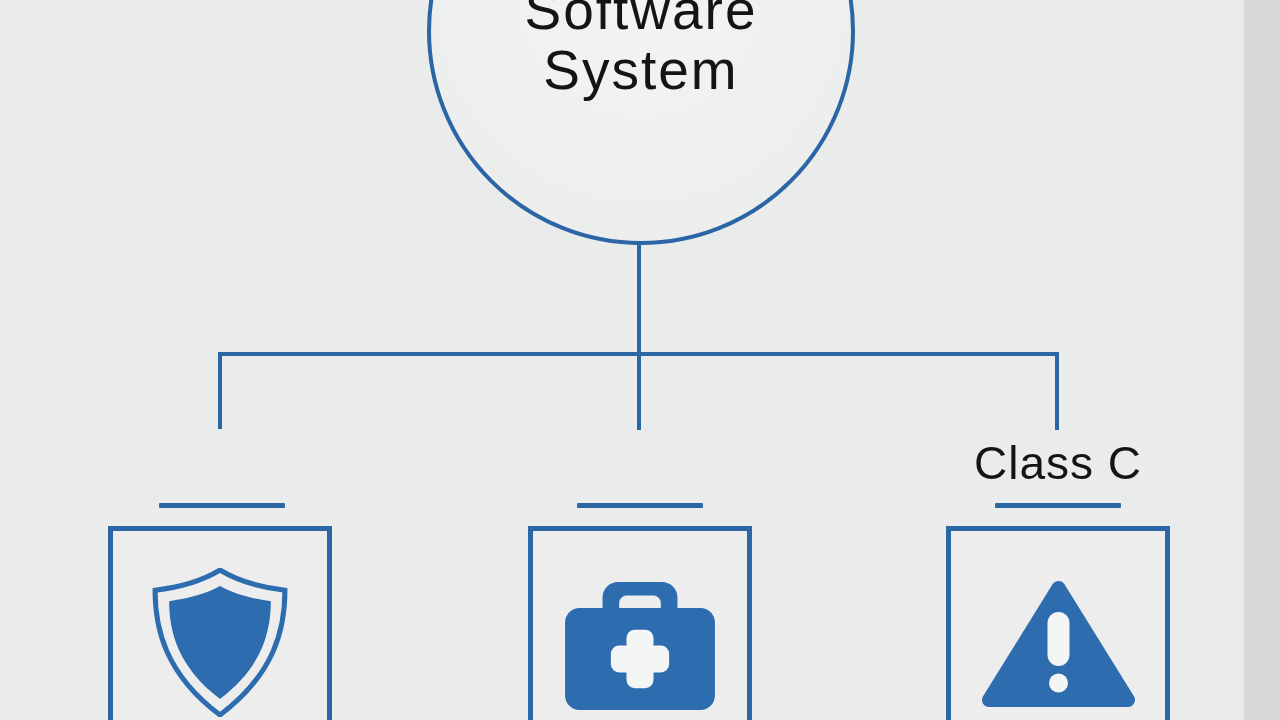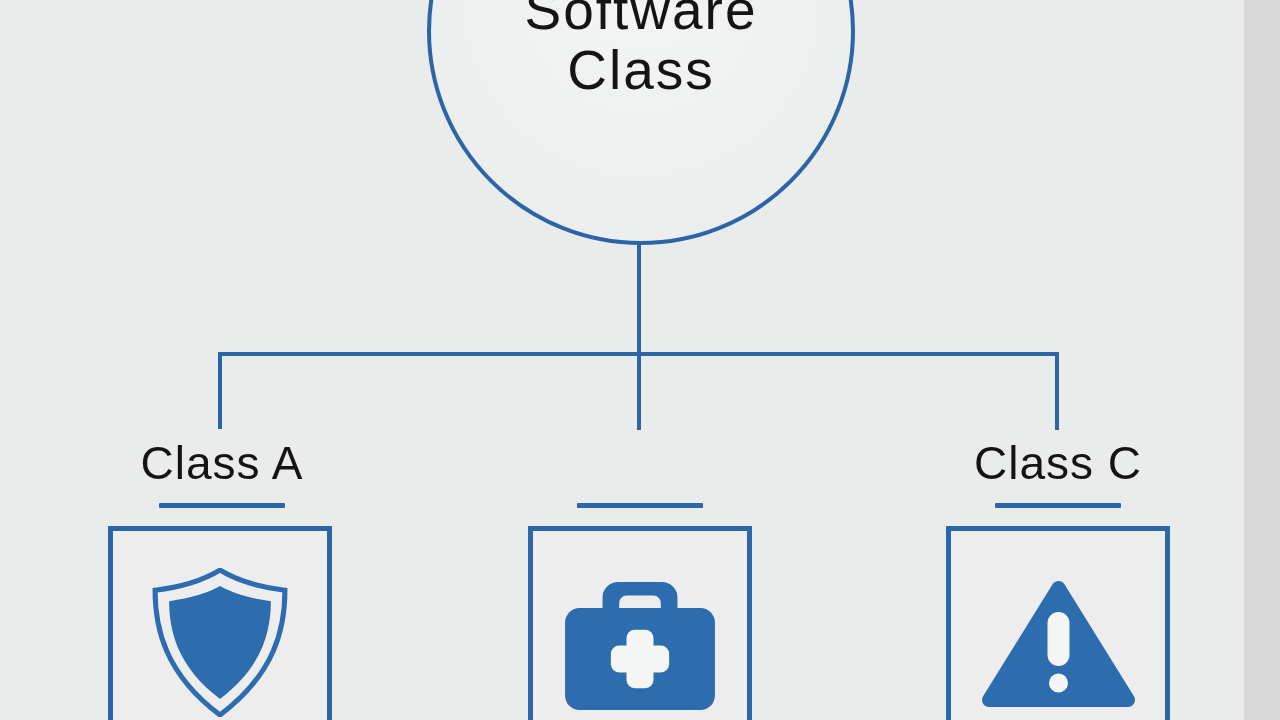--- a/index.html
+++ b/index.html
@@ -83,29 +83,28 @@
   .icon-warning {left:29px;top:47px;}
 </style>
 </head>
 <body>
 
 <div class="stage">
 
   <div class="root-circle"></div>
   <div class="root-label">
     <div>Software</div>
-    <div>Class</div>
+    <div>System</div>
   </div>
 
   <div class="conn conn-stem"></div>
   <div class="conn conn-horizontal"></div>
   <div class="conn conn-drop-a"></div>
   <div class="conn conn-drop-c"></div>
 
-  <div class="branch-label label-a">Class A</div>
   <div class="branch-label label-c">Class C</div>
 
   <div class="label-underline ul-a"></div>
   <div class="label-underline ul-b"></div>
   <div class="label-underline ul-c"></div>
 
   <div class="node-box box-a">
     <svg class="icon-shield" width="138" height="149" viewBox="0 0 137 148">
       <path d="M68.5 2 C 52 12, 30 19, 4 22 C 4 60, 14 105, 68.5 146 C 123 105, 133 60, 133 22 C 107 19, 85 12, 68.5 2 Z" fill="none" stroke="#2e6cb0" stroke-width="5"></path>
       <path d="M68.5 18 C 56 25, 40 30, 18 33 C 18 62, 26 98, 68.5 130 C 111 98, 119 62, 119 33 C 97 30, 81 25, 68.5 18 Z" fill="#2e6cb0"></path>

